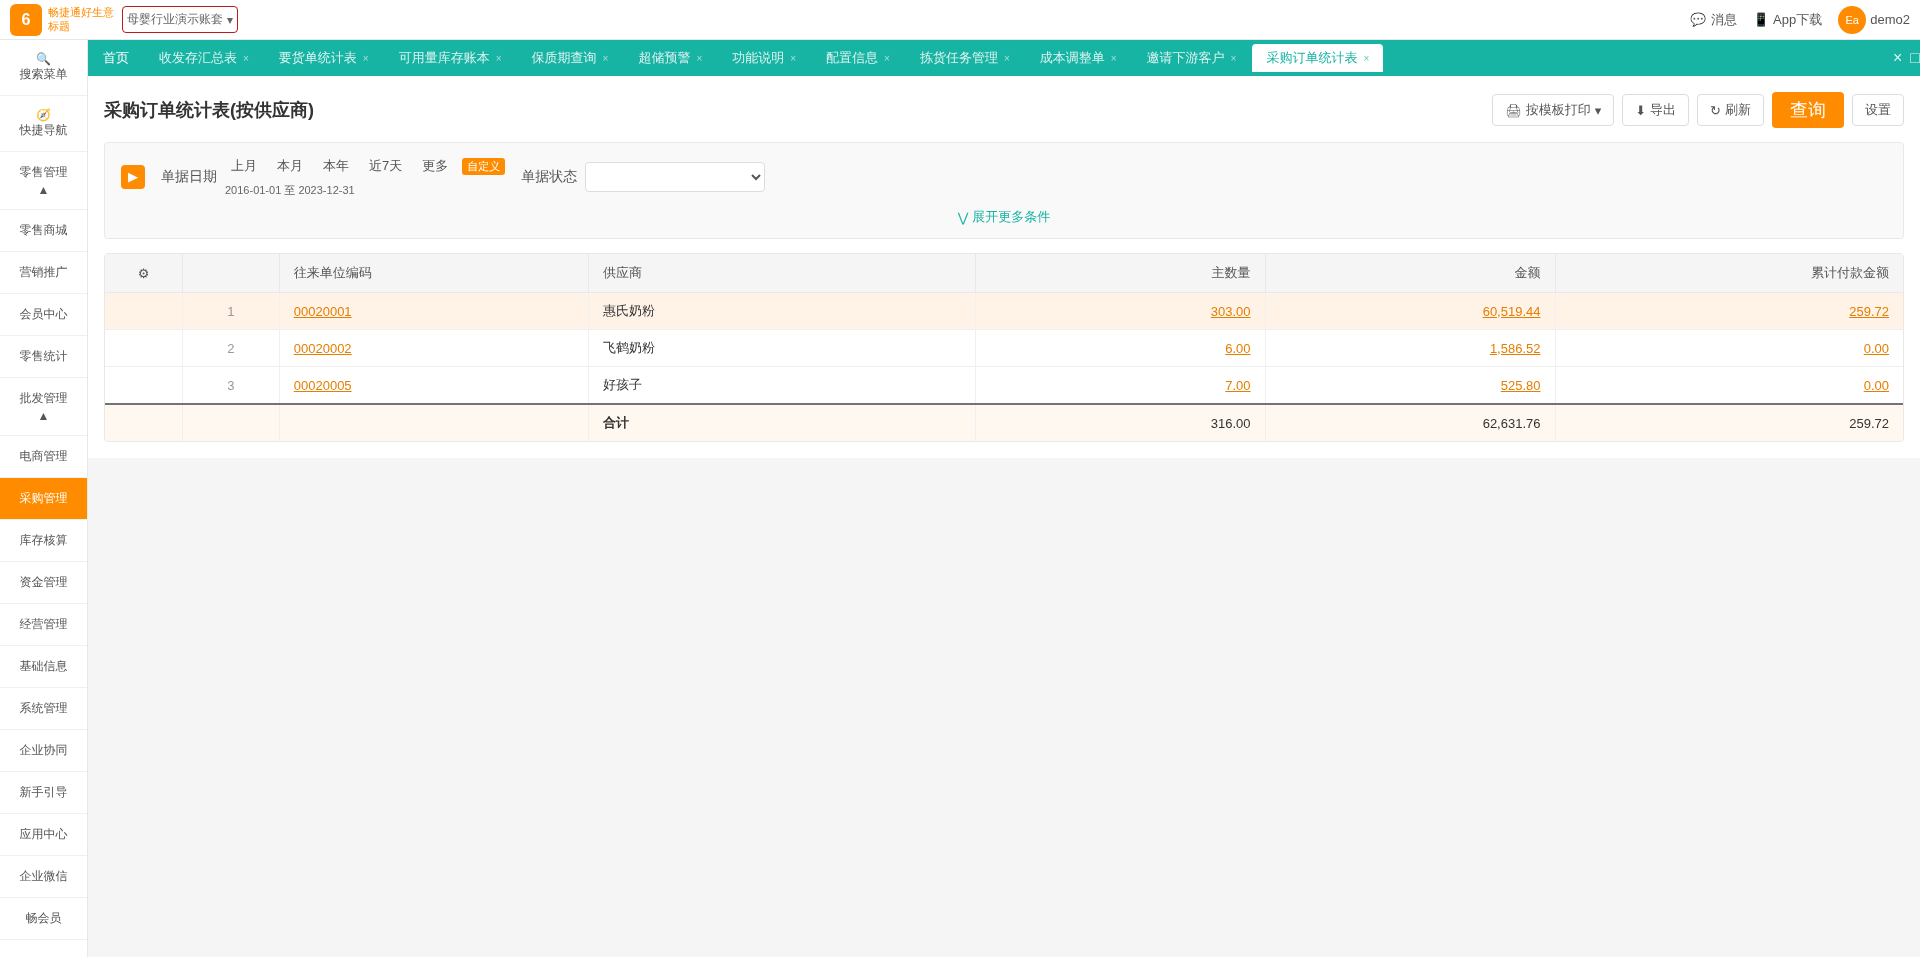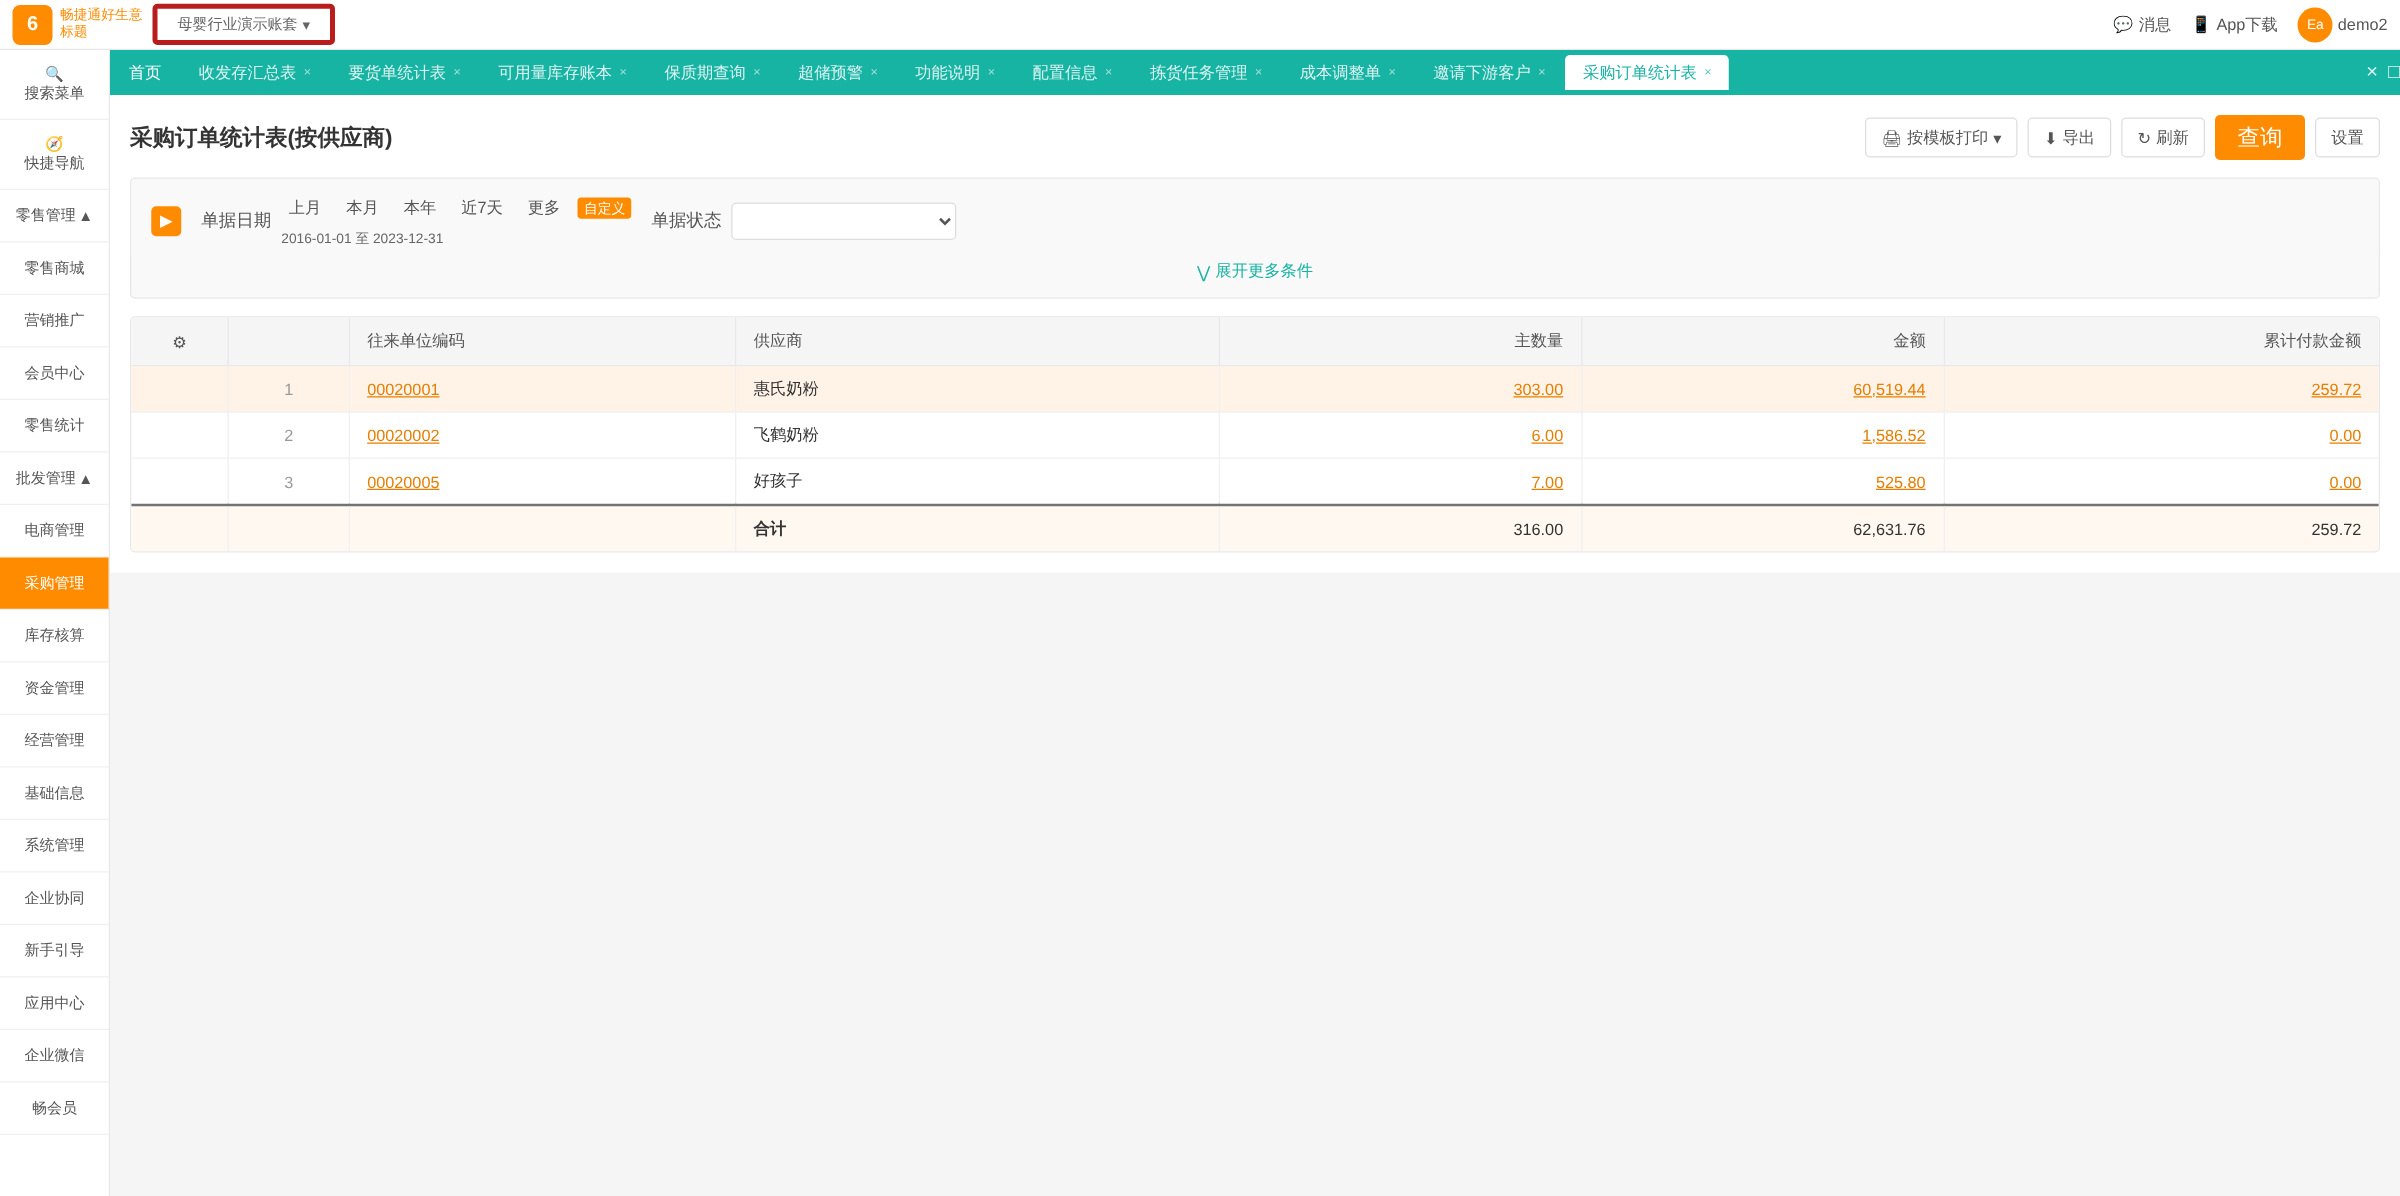--- a/index.html
+++ b/index.html
@@ -4,33 +4,33 @@
   <style>
     * { margin: 0; padding: 0; box-sizing: border-box; }
     body { font-family: "Microsoft YaHei", "PingFang SC", Arial, sans-serif; font-size: 13px; background: #f5f5f5; color: #333; width: 1920px; height: 957px; overflow: hidden; display: flex; flex-direction: column; }
 
     
     .top-bar { height: 40px; background: #fff; display: flex; align-items: center; padding: 0 10px; border-bottom: 1px solid #e8e8e8; justify-content: space-between; flex-shrink: 0; }
     .top-bar-left { display: flex; align-items: center; gap: 8px; }
     .logo-area { display: flex; align-items: center; gap: 6px; }
     .logo-icon { width: 32px; height: 32px; background: #ff8c00; border-radius: 6px; display: flex; align-items: center; justify-content: center; color: #fff; font-size: 16px; font-weight: bold; }
     .logo-text { font-size: 11px; color: #ff8c00; line-height: 1.2; }
-    .workspace-selector { display: flex; align-items: center; gap: 4px; color: #666; font-size: 12px; cursor: pointer; padding: 4px 16px; border: 4px solid #b91c1c; border-radius: 4px; background: #fff; }
+    .workspace-selector { display: flex; align-items: center; gap: 4px; color: #666; font-size: 12px; cursor: pointer; padding: 4px 4px; border: 1px solid #b91c1c; border-radius: 4px; background: #fff; }
     .top-bar-right { display: flex; align-items: center; gap: 16px; }
     .top-bar-action { display: flex; align-items: center; gap: 4px; color: #555; font-size: 13px; cursor: pointer; }
     .user-avatar { width: 28px; height: 28px; border-radius: 50%; background: #ff8c00; color: #fff; display: flex; align-items: center; justify-content: center; font-size: 11px; }
 
     
     .main-layout { display: flex; flex: 1; overflow: hidden; }
 
     
     .sidebar { width: 88px; background: #fff; border-right: 1px solid #e8e8e8; display: flex; flex-direction: column; flex-shrink: 0; overflow-y: auto; }
     .sidebar-item { padding: 12px 4px; text-align: center; cursor: pointer; font-size: 12px; color: #555; border-bottom: 1px solid #f0f0f0; transition: background 0.2s; }
     .sidebar-item.active { background: #ff8c00; color: #fff; }
-    .sidebar-item.has-arrow { display: flex; align-items: center; justify-content: center; gap: 2px; }
+    .sidebar-item.has-arrow { display: flex; align-items: center; justify-content: center; gap: 2px; flex-direction: column; }
 
     
     .content-area { flex: 1; display: flex; flex-direction: column; overflow: hidden; }
 
     
     .nav-tabs { height: 36px; background: #17b3a3; display: flex; align-items: center; padding: 0 0; flex-shrink: 0; overflow: hidden; }
     .nav-tab { height: 28px; padding: 0 14px; border-radius: 4px 4px 0 0; display: flex; align-items: center; gap: 6px; font-size: 13px; color: rgba(255,255,255,0.85); cursor: pointer; white-space: nowrap; margin: 0 1px; }
     .nav-tab.active { background: #fff; color: #17b3a3; font-weight: 500; }
     .nav-tab.home { background: transparent; color: #fff; }
     .nav-tab-close { font-size: 10px; color: inherit; opacity: 0.7; cursor: pointer; }

